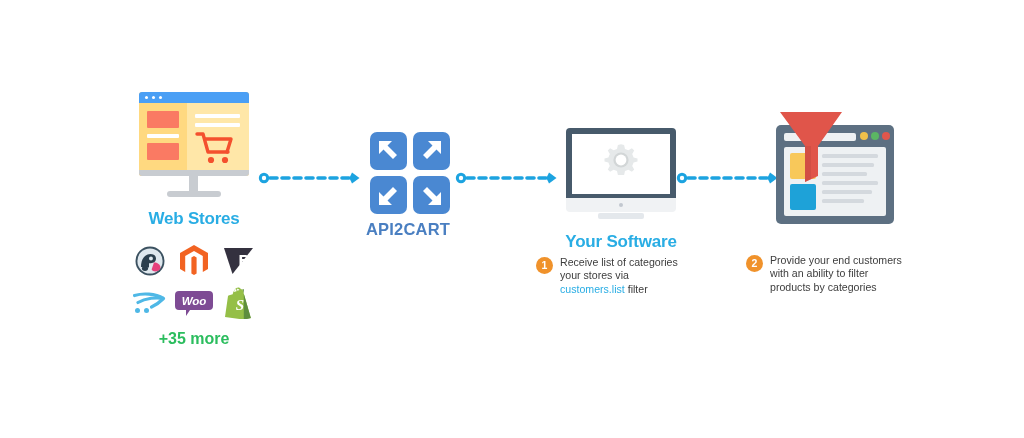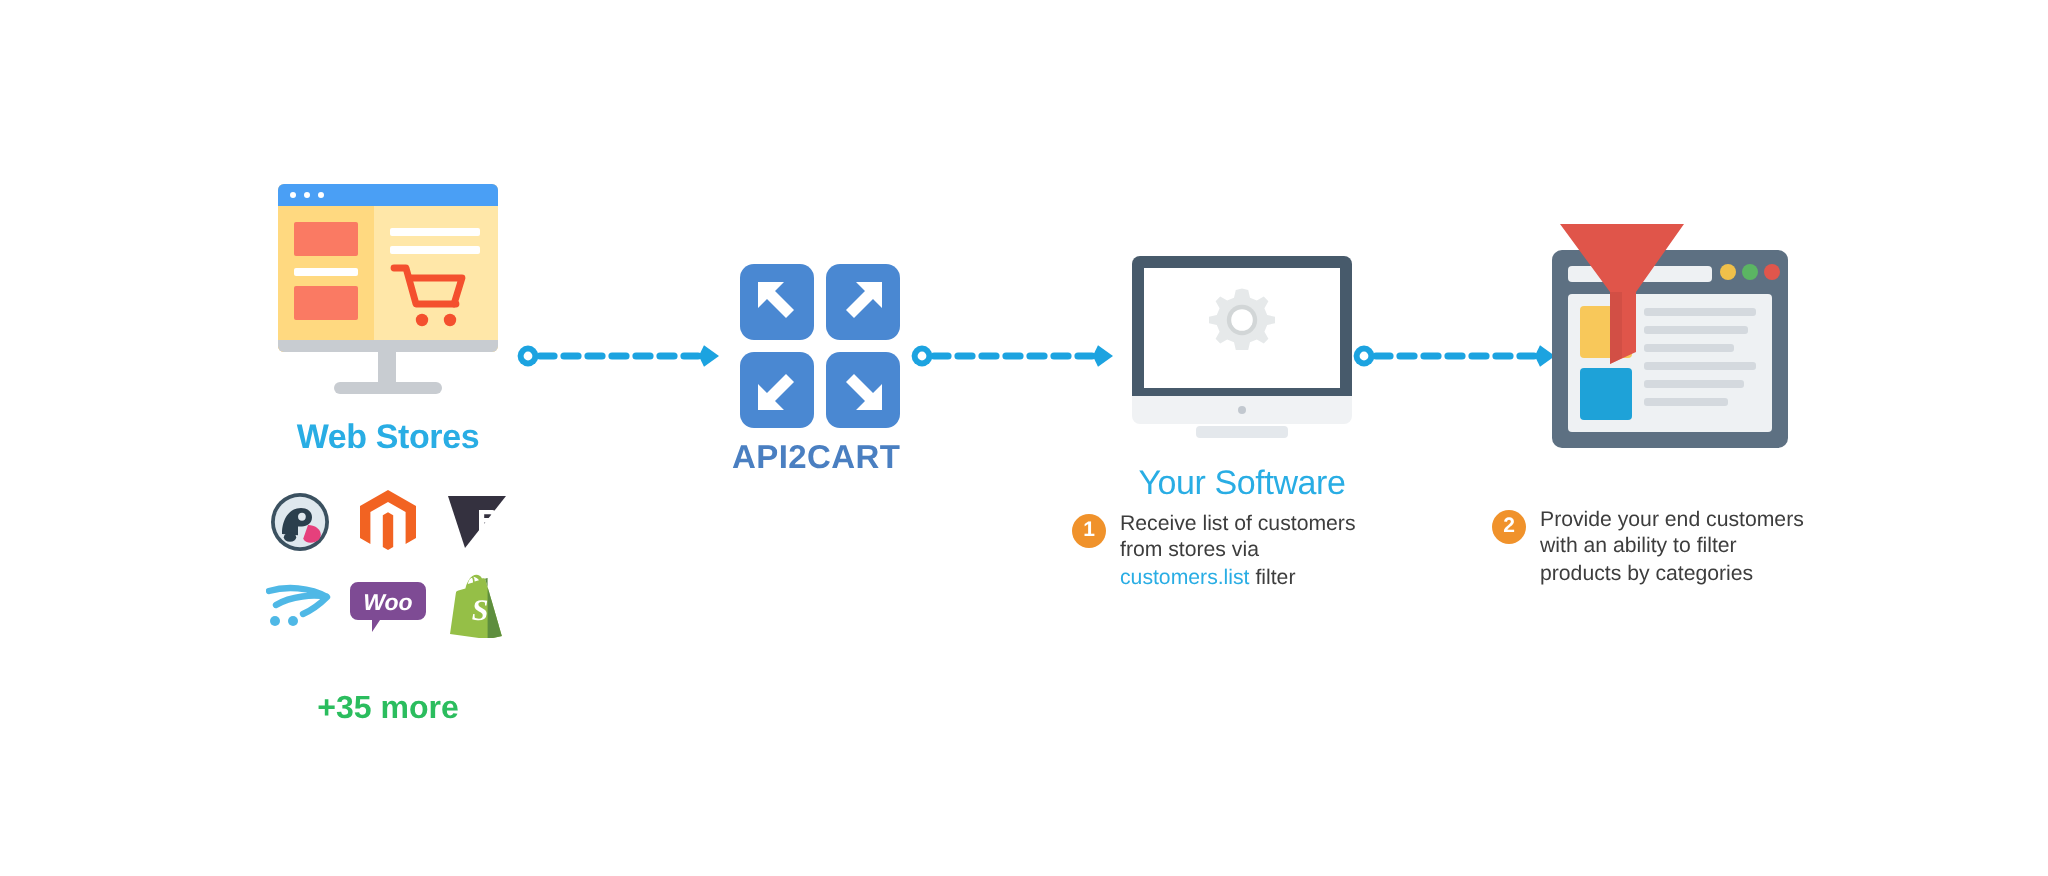--- a/index.html
+++ b/index.html
@@ -98,21 +98,21 @@
   }
   .logo-cell {
     display: flex; align-items: center; justify-content: center;
     width: 42px; height: 38px;
   }
   .label-more {
     text-align: center;
     color: #2bbd5e;
     font-weight: bold;
     font-size: 16px;
-    margin-top: 24px;
+    margin-top: 8px;
   }
 
   
   #stage-api2cart { left: 366px; top: 132px; width: 88px; }
   .a2c-logo { width: 80px; height: 82px; margin: 0 auto; display:block; }
   .label-api2cart {
     color: #4a7fc1;
     font-weight: bold;
     font-size: 16.5px;
     margin-top: 6px;
@@ -139,21 +139,21 @@
     position: absolute; left: 53px; top: 75px; width: 4px; height: 4px;
     border-radius: 50%; background: #c2c8cf;
   }
   .sw-foot {
     position: absolute; left: 32px; top: 85px; width: 46px; height: 6px;
     background: #e4e8ec; border-radius: 2px;
   }
   .label-software {
     text-align: center;
     color: #29ade4;
-    font-weight: normal;
+    font-weight: bold;
     font-size: 17px;
     margin-top: 12px;
     letter-spacing: -0.2px;
   }
 
   
   #stage-filter { left: 760px; top: 112px; width: 180px; }
   .fl-graphic { position: relative; width: 130px; height: 112px; margin-left: 8px; }
   .fl-funnel {
     position: absolute; left: 12px; top: 0; width: 62px; height: 70px;
@@ -362,21 +362,21 @@
       </svg>
       <div class="sw-chin"></div>
       <div class="sw-chin-dot"></div>
       <div class="sw-foot"></div>
     </div>
     <div class="label-software">Your Software</div>
   </div>
 
   <div id="step1-wrap" class="step">
     <div class="step-badge">1</div>
-    <div class="step-text"><span>Receive list of customers from stores via </span><span class="code-link">customers.list</span><span> filter</span></div>
+    <div class="step-text"><span>Receive list of categories your stores via </span><span class="code-link">customers.list</span><span> filter</span></div>
   </div>
 
   <svg class="connector" id="conn3" viewBox="0 0 104 14">
     <circle cx="6" cy="7" r="5.2" fill="#1ca3e0"></circle>
     <circle cx="6" cy="7" r="2.2" fill="#ffffff"></circle>
     <line x1="12" y1="7" x2="92" y2="7" stroke="#1ca3e0" stroke-width="3.6" stroke-dasharray="7 5" stroke-linecap="round"></line>
     <path d="M94 1.6 L101.5 7 L94 12.4 L91.4 7 Z" fill="#1ca3e0"></path>
   </svg>
 
   <div class="node" id="stage-filter">

